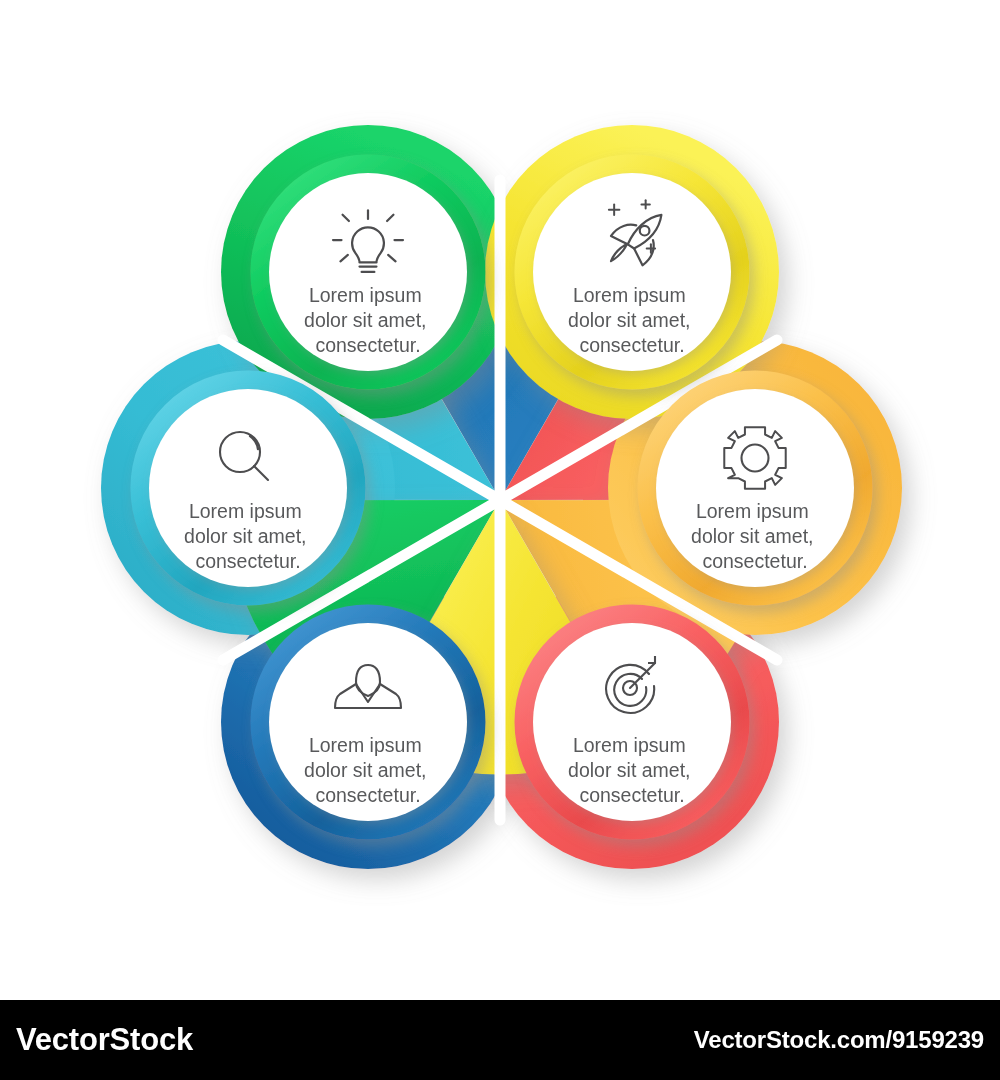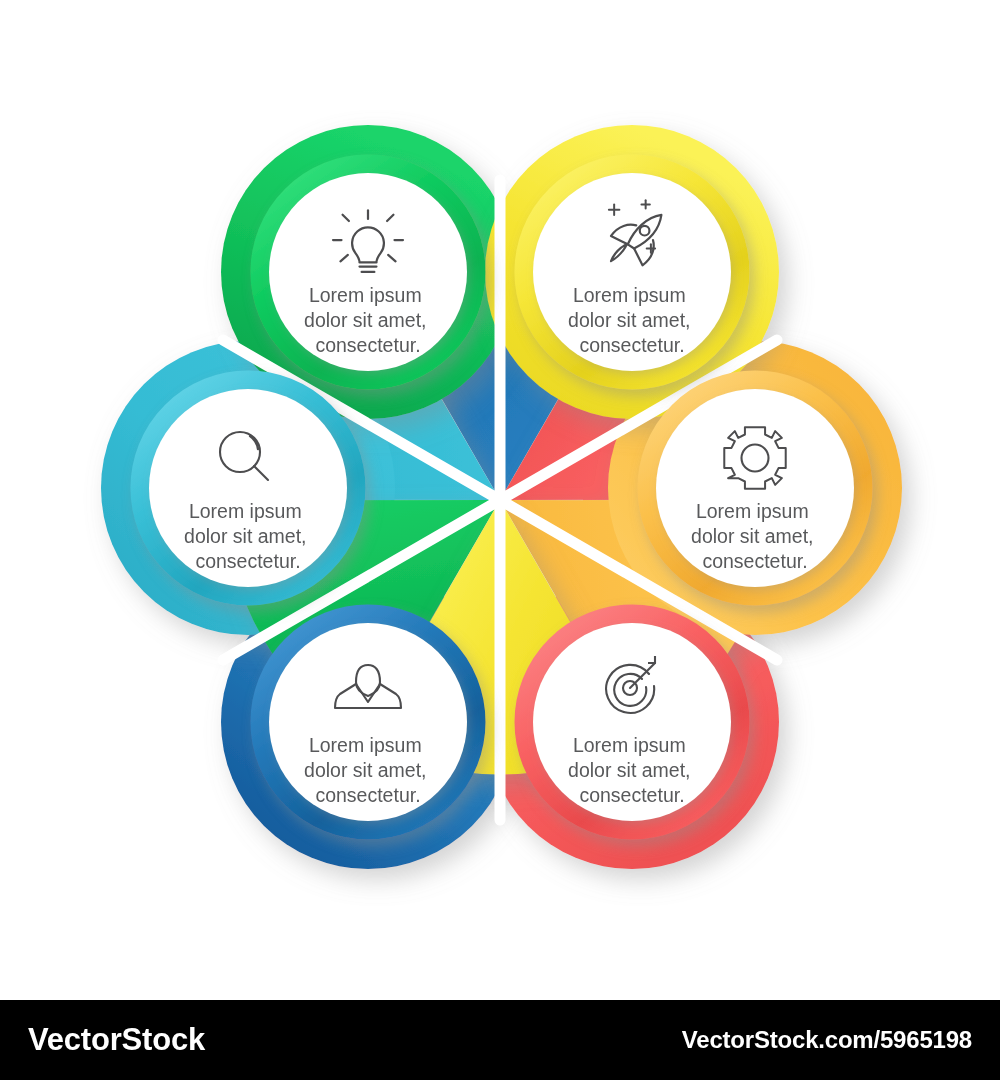--- a/index.html
+++ b/index.html
@@ -49,21 +49,21 @@
     position: absolute;
     left: 0;
     top: 1000px;
     width: 1000px;
     height: 80px;
     background: #000000;
     display: flex;
     align-items: center;
     justify-content: space-between;
     box-sizing: border-box;
-    padding: 0 28px;
+    padding: 0 16px;
   }
   #watermark-brand {
     color: #ffffff;
     font-family: "Liberation Sans", sans-serif;
     font-size: 31px;
     font-weight: bold;
     letter-spacing: -0.2px;
   }
   #watermark-url {
     color: #ffffff;
@@ -314,14 +314,14 @@
         <tspan x="248" dy="0">Lorem ipsum</tspan>
         <tspan x="248" dy="25">dolor sit amet,</tspan>
         <tspan x="248" dy="25">consectetur.</tspan>
       </text>
     </g>
   </svg>
 </div>
 
 <div id="watermark-bar">
   <span id="watermark-brand">VectorStock</span>
-  <span id="watermark-url">VectorStock.com/5965198</span>
+  <span id="watermark-url">VectorStock.com/9159239</span>
 </div>
 
 </body></html>

